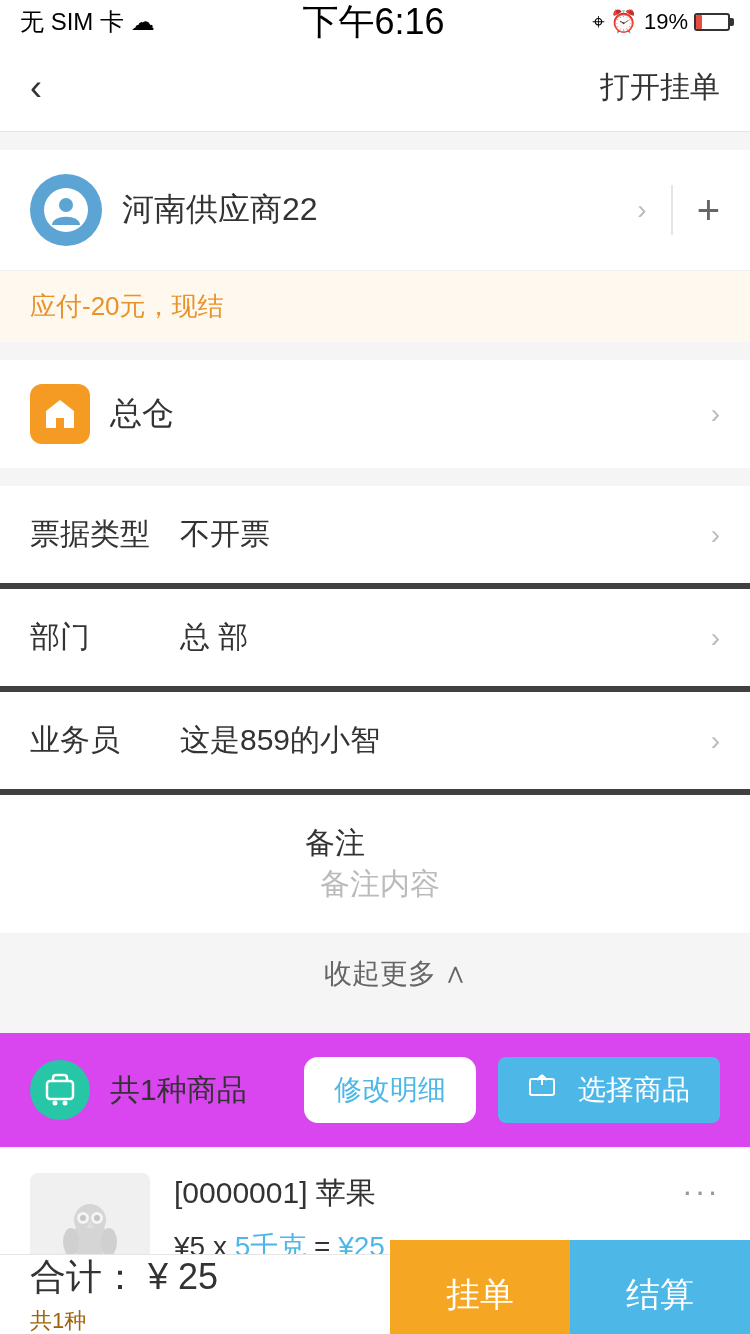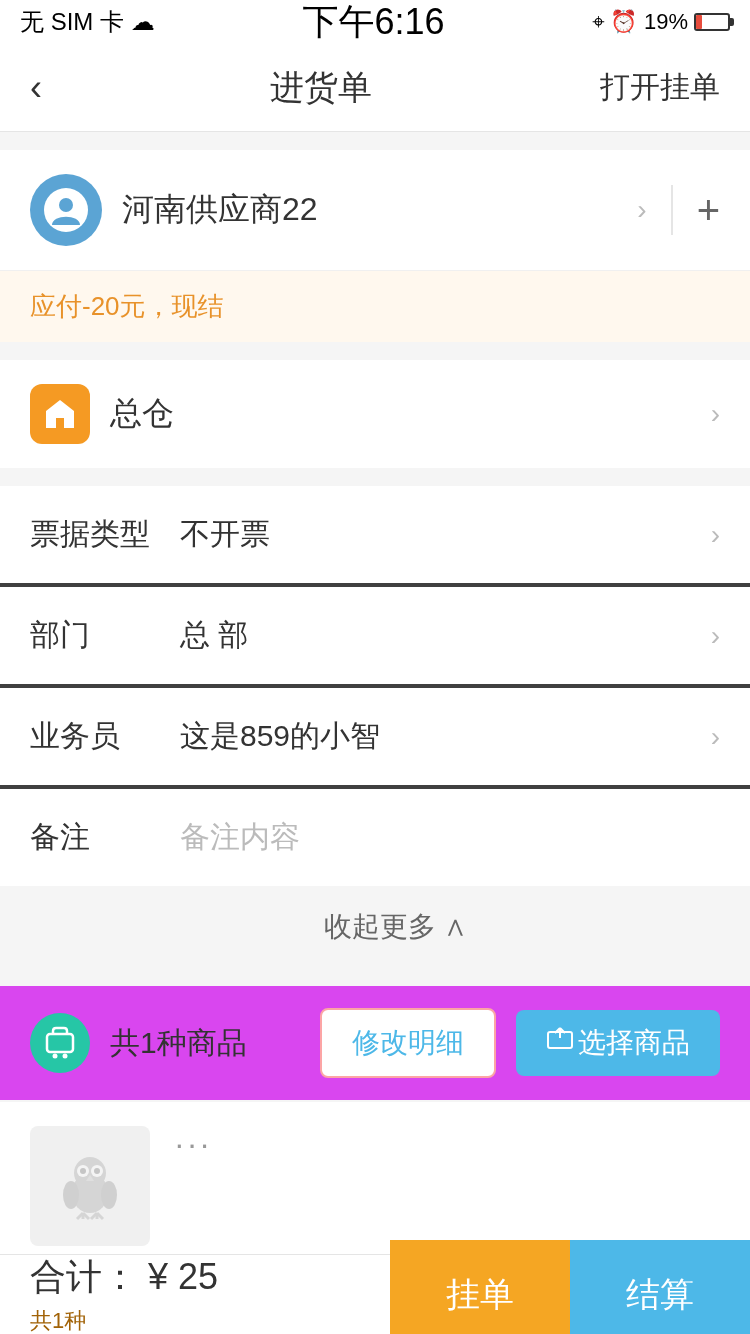--- a/index.html
+++ b/index.html
@@ -143,21 +143,21 @@
       font-size: 32px;
       color: #333;
     }
 
     
     .form-row {
       display: flex;
       align-items: center;
       padding: 28px 30px;
       background: #fff;
-      border-bottom: 4px solid #404040;
+      border-bottom: 6px solid #404040;
     }
     .form-label {
       font-size: 30px;
       color: #333;
       min-width: 140px;
     }
     .form-value {
       flex: 1;
       font-size: 30px;
       color: #333;
@@ -197,39 +197,39 @@
       align-items: center;
       justify-content: center;
       flex-shrink: 0;
     }
     .goods-count {
       flex: 1;
       font-size: 30px;
       color: #333;
     }
     .btn-outline {
-      border: 2px solid #fca5a5;
+      border: 2px solid #d946ef;
       color: #4db8e8;
       background: #fff;
-      border-radius: 8px;
+      border-radius: 16px;
       padding: 14px 30px;
       font-size: 28px;
       cursor: pointer;
     }
     .btn-primary {
       background: #4db8e8;
       color: #fff;
       border: none;
       border-radius: 8px;
       padding: 14px 30px;
       font-size: 28px;
       cursor: pointer;
       display: flex;
       align-items: center;
-      gap: 4px;
+      gap: 22px;
     }
 
     
     .product-card {
       background: #fff;
       margin-top: 2px;
       padding: 24px 30px;
       display: flex;
       align-items: flex-start;
       gap: 24px;
@@ -339,21 +339,20 @@
     <span>19%</span>
     <span style="display:inline-block;width:36px;height:18px;border:2px solid #333;border-radius:3px;position:relative;">
       <span style="display:block;width:20%;height:100%;background:#e74c3c;border-radius:1px;"></span>
       <span style="position:absolute;right:-6px;top:3px;width:4px;height:8px;background:#333;border-radius:0 2px 2px 0;display:block;"></span>
     </span>
   </div>
 </div>
 
 <div class="nav-bar">
   <span class="nav-back">‹</span>
-  <span class="nav-title">进货单</span>
   <span class="nav-action">打开挂单</span>
 </div>
 
 <div class="section-divider"></div>
 
 <div class="card">
   <div class="supplier-row">
     <div class="supplier-avatar">
       <div class="avatar-icon">
         <svg width="36" height="36" viewBox="0 0 36 36">
@@ -399,21 +398,21 @@
     <span class="form-value">总 部</span>
     <span class="chevron-right">›</span>
   </div>
 
   <div class="form-row">
     <span class="form-label">业务员</span>
     <span class="form-value">这是859的小智</span>
     <span class="chevron-right">›</span>
   </div>
 
-  <div class="form-row" style="border-bottom: none;">
+  <div class="form-row" style="border-bottom: none; flex-direction: column;">
     <span class="form-label">备注</span>
     <span class="form-value form-placeholder">备注内容</span>
   </div>
 </div>
 
 <div class="collapse-row">
   <span>收起更多 ∧</span>
 </div>
 
 <div class="section-divider"></div>
@@ -461,20 +460,27 @@
       <ellipse cx="54" cy="44" rx="8" ry="14" fill="#888"></ellipse>
 
       <line x1="28" y1="62" x2="22" y2="68" stroke="#999" stroke-width="3"></line>
       <line x1="28" y1="62" x2="28" y2="68" stroke="#999" stroke-width="3"></line>
       <line x1="28" y1="62" x2="34" y2="68" stroke="#999" stroke-width="3"></line>
       <line x1="42" y1="62" x2="36" y2="68" stroke="#999" stroke-width="3"></line>
       <line x1="42" y1="62" x2="42" y2="68" stroke="#999" stroke-width="3"></line>
       <line x1="42" y1="62" x2="48" y2="68" stroke="#999" stroke-width="3"></line>
     </svg>
   </div>
+  <div class="product-info">
+    <div class="product-name">
+      <span>[0000001]</span>
+      <span>苹果</span>
+    </div>
+    <div class="product-price"><span>¥5</span> x <span class="price-highlight">5千克</span> = <span class="price-highlight">¥25</span></div>
+  </div>
   <span class="product-menu">···</span>
 </div>
 
 <div style="height: 110px;"></div>
 
 <div class="bottom-bar">
   <div class="total-section">
     <div class="total-amount">
       <span>合计：</span>
       <span>¥ 25</span>

